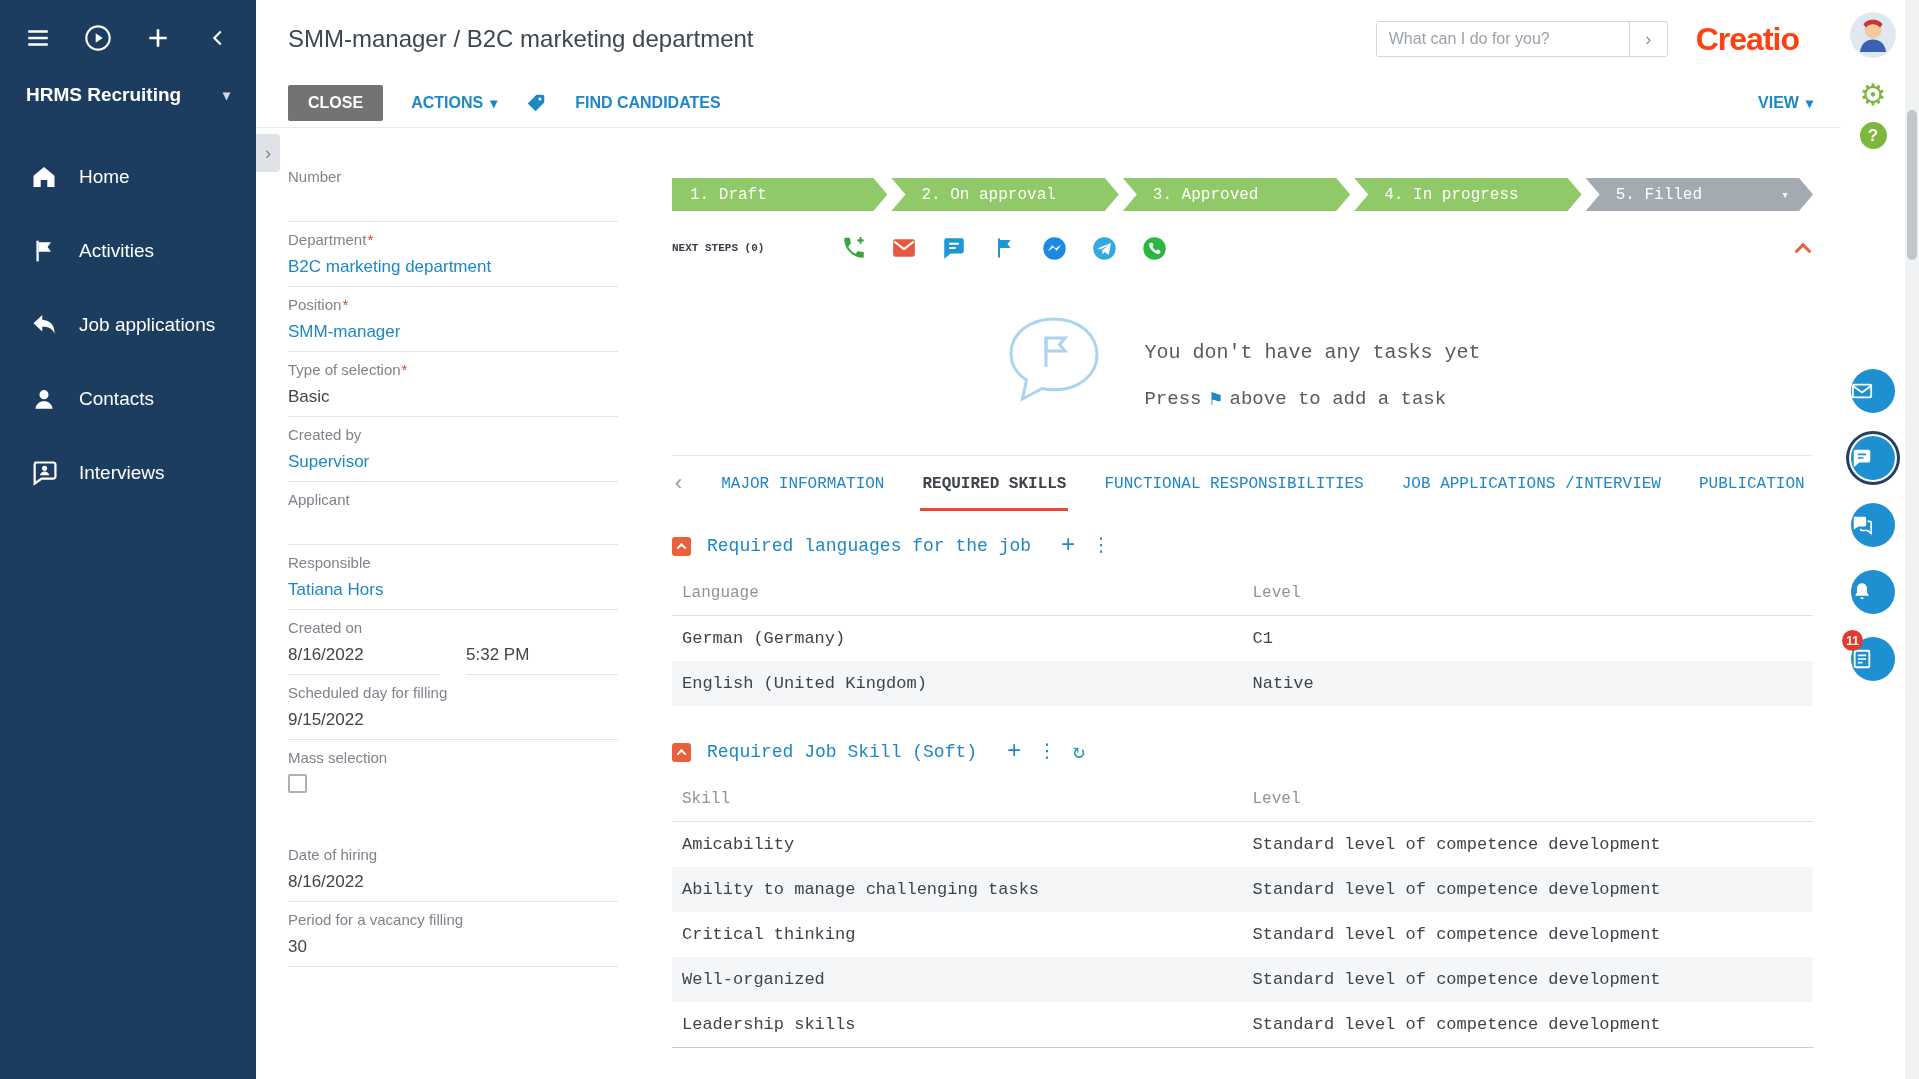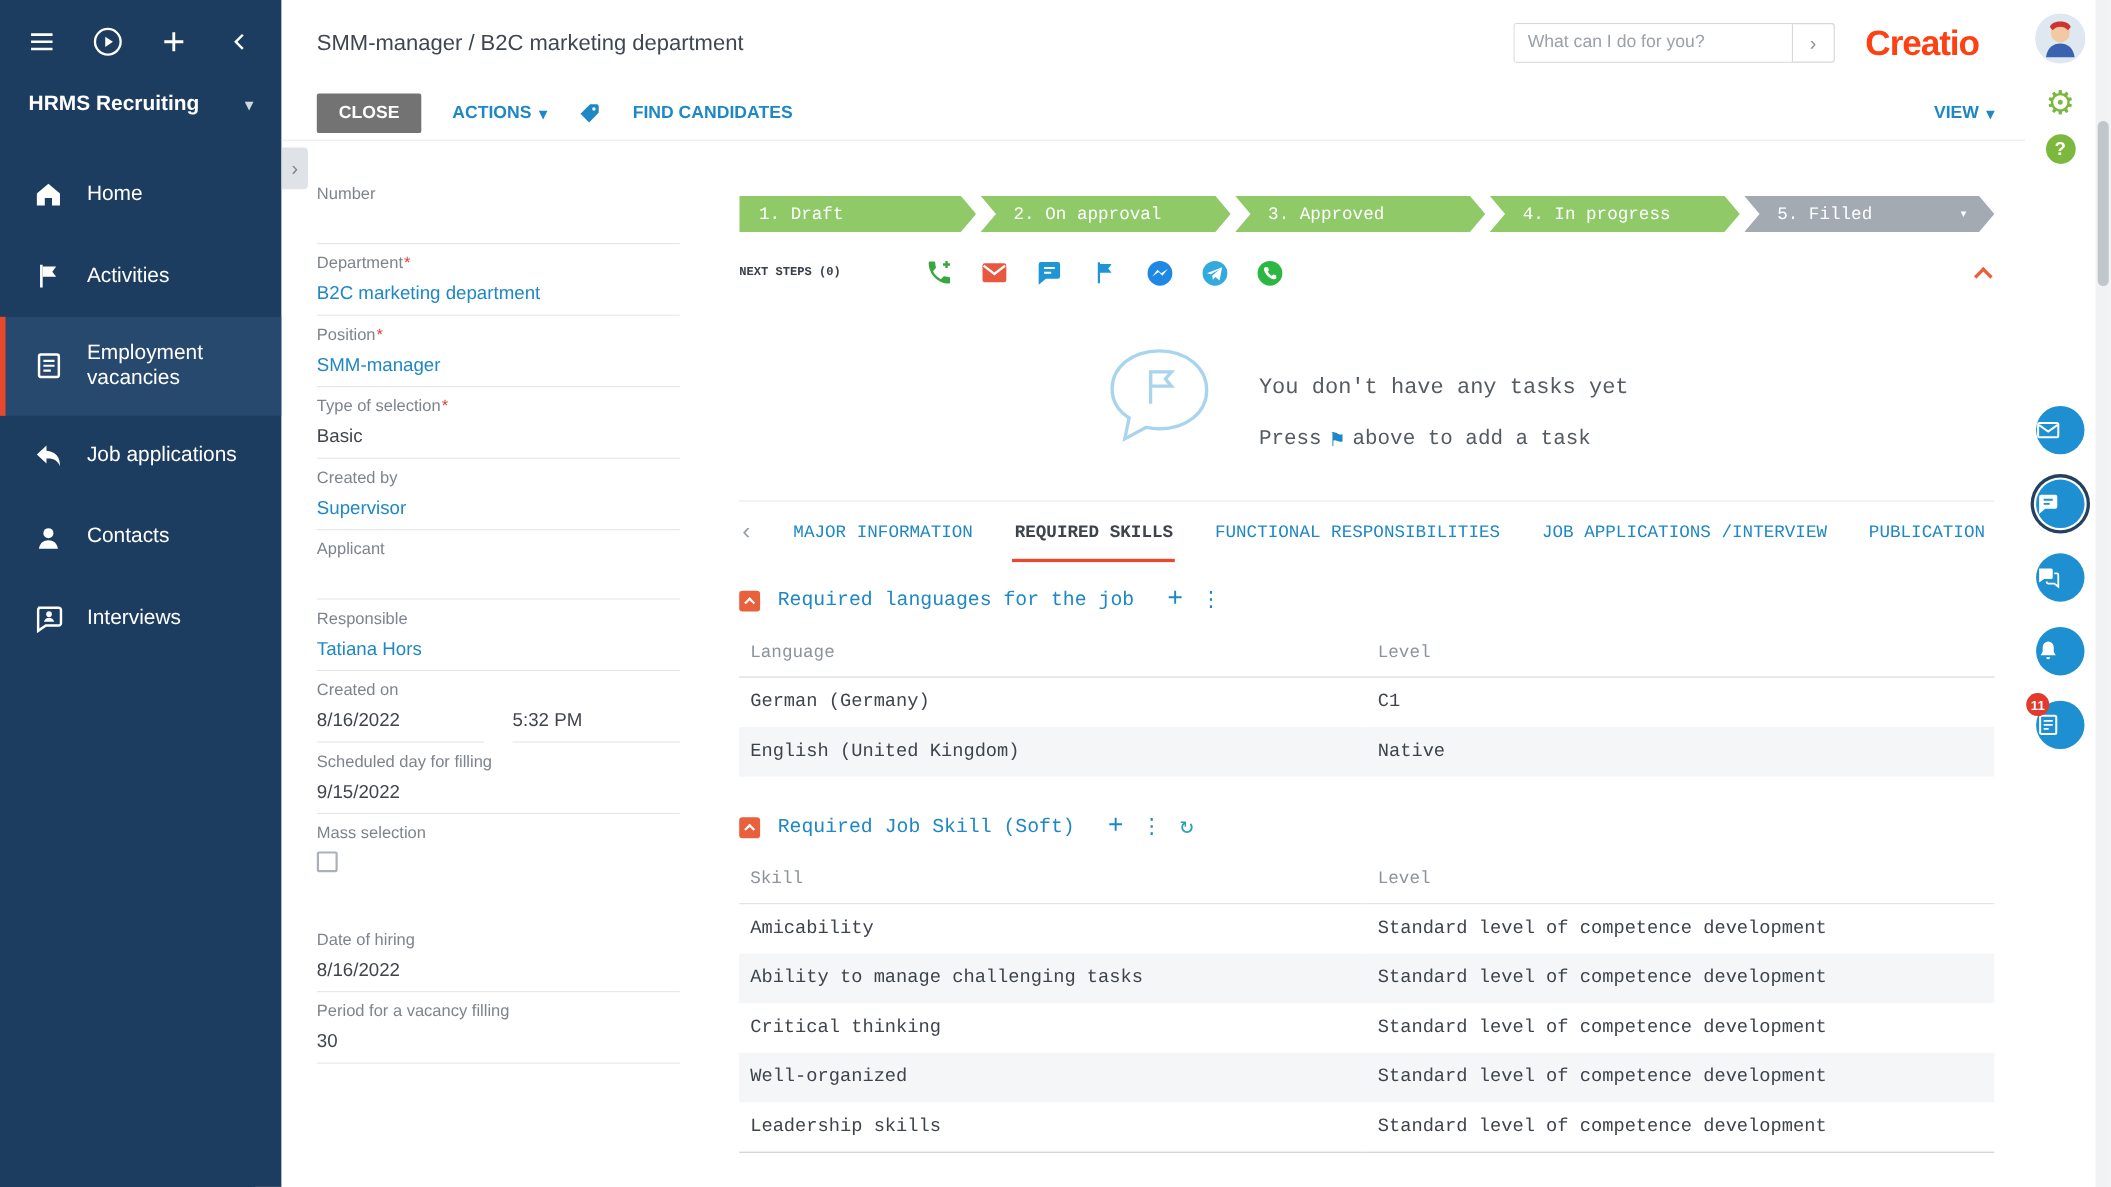--- a/index.html
+++ b/index.html
@@ -15,21 +15,21 @@
   .caret { font-size:14px; color:#cfd8e2; }
   .nav { margin-top:14px; display:flex; flex-direction:column; }
   .nav-item { display:flex; align-items:center; gap:20px; padding:22px 16px 22px 24px; font-size:19px; cursor:pointer; border-left:5px solid transparent; }
   .nav-item .nicon { width:30px; height:30px; flex-shrink:0; display:flex; align-items:center; justify-content:center; }
   .nav-item.active { background:#27496e; border-left-color:#e8492e; }
   .nav-label { line-height:1.2; }
 
   
   .main { flex:1; min-width:0; display:flex; flex-direction:column; background:#fff; }
   .header-row { height:78px; display:flex; align-items:center; padding:0 24px 0 32px; }
-  .page-title { font-size:20px; font-weight:400; color:#3e4650; white-space:nowrap; overflow:hidden; }
+  .page-title { font-size:24px; font-weight:400; color:#3e4650; white-space:nowrap; overflow:hidden; }
   .searchbox { margin-left:auto; display:flex; align-items:stretch; border:1px solid #d4d8db; border-radius:3px; height:36px; width:292px; flex-shrink:0; }
   .searchbox input { flex:1; border:none; outline:none; padding:0 12px; font-size:16px; color:#555; font-family:"Liberation Sans",sans-serif; }
   .searchbox input::placeholder { color:#9aa1a8; }
   .search-go { width:38px; border-left:1px solid #d4d8db; display:flex; align-items:center; justify-content:center; color:#8d949b; font-size:18px; cursor:pointer; }
   .logo { margin:0 18px 0 28px; font-size:32px; font-weight:bold; color:#ff4013; letter-spacing:-1px; flex-shrink:0; }
 
   .toolbar-row { height:50px; display:flex; align-items:center; gap:28px; padding:0 28px 0 32px; border-bottom:1px solid #e9ebed; }
   .btn-close { background:#737373; color:#fff; border:none; font-size:16px; font-weight:bold; padding:9px 20px; border-radius:2px; cursor:pointer; font-family:"Liberation Sans",sans-serif; }
   .tool-link { color:#1e87c5; font-size:16px; font-weight:bold; cursor:pointer; display:flex; align-items:center; gap:7px; }
   .view-link { margin-left:auto; }
@@ -153,29 +153,20 @@
         <span class="nav-label">Home</span>
       </div>
       <div class="nav-item">
         <span class="nicon">
           <svg width="26" height="26" viewBox="0 0 24 24">
               <path d="M5 2.5h2.2V21.5H5z" fill="#fff"></path>
               <path d="M7.2 4h11.3l-3.2 4.3 3.2 4.3H7.2z" fill="#fff"></path>
             </svg>
         </span>
         <span class="nav-label">Activities</span>
-      </div>
-      <div class="nav-item active">
-        <span class="nicon">
-          <svg width="27" height="27" viewBox="0 0 24 24">
-              <rect x="4" y="3" width="16" height="18" rx="1.5" fill="none" stroke="#fff" stroke-width="2"></rect>
-              <path d="M7.5 8h9M7.5 12h9M7.5 16h6" stroke="#fff" stroke-width="1.8"></path>
-            </svg>
-        </span>
-        <span class="nav-label">Employment vacancies</span>
       </div>
       <div class="nav-item">
         <span class="nicon">
           <svg width="28" height="28" viewBox="0 0 24 24">
               <path d="M10.5 7.5V3.5L3 10.5l7.5 7v-4c5.5-.3 8.7 1.4 10.5 6 .3-7.3-3.6-11.4-10.5-12z" fill="#fff"></path>
             </svg>
         </span>
         <span class="nav-label">Job applications</span>
       </div>
       <div class="nav-item">

